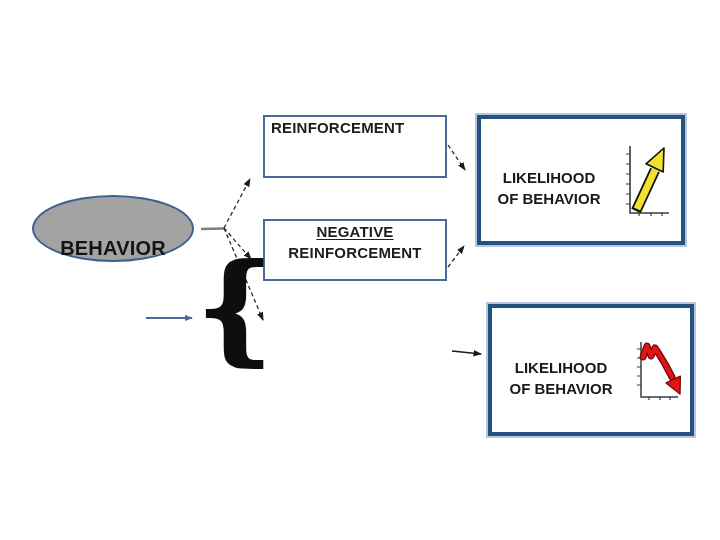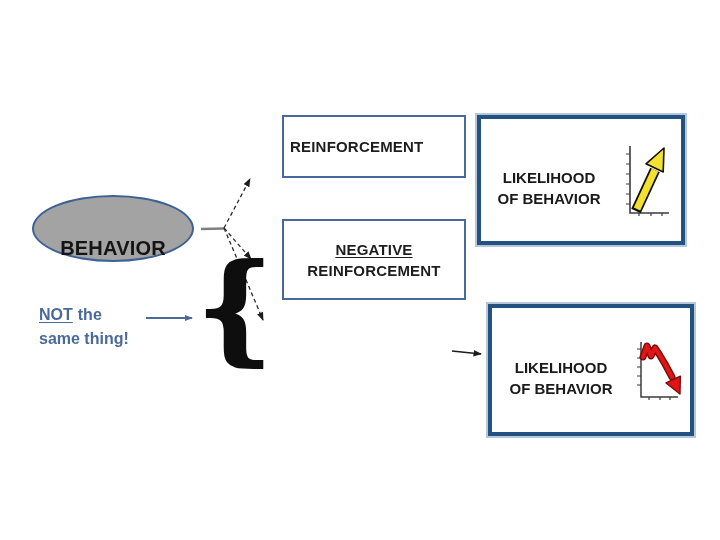--- a/index.html
+++ b/index.html
@@ -15,27 +15,26 @@
     border:2.5px solid var(--node-border,#3d6191);border-radius:50%;
     background:#a3a3a3;display:flex;align-items:flex-end;justify-content:center;
     box-sizing:border-box;
   }
   .ellipse span{font-size:20px;font-weight:700;color:#141414;letter-spacing:.2px;}
 
   
   .box{
     position:absolute;background:#fff;box-sizing:border-box;
     border:2px solid var(--box-border,#47699c);
-    display:flex;flex-direction:column;align-items:center;justify-content:center;
+    display:flex;flex-direction:column;align-items:center;
     color:#1d1d1d;
-    margin-left:19px;
   }
   .box .lbl{font-size:15px;font-weight:600;letter-spacing:.2px;line-height:21px;}
   .b-reinforcement{left:263px;top:115px;width:184px;height:63px;align-items:flex-start;padding-left:6px;}
-  .b-negative{left:263px;top:219px;width:184px;height:81px;}
+  .b-negative{left:263px;top:219px;width:184px;height:62px;}
   .b-punishment{left:263px;top:328px;width:188px;height:62px;}
   .u{text-decoration:underline;text-underline-offset:2px;}
 
   
   .outcome{
     position:absolute;background:#fff;box-sizing:border-box;
     border:4px solid var(--outcome-border,#24527e);
     box-shadow:0 0 0 2px var(--outcome-halo,#b6c6dc);
     display:flex;flex-direction:row;align-items:center;
   }
@@ -118,22 +117,16 @@
     </div>
     <svg class="o-icon" width="52" height="66" viewBox="0 0 52 66">
       <path d="M11 5 L11 60 L48 60" fill="none" stroke="#3c3c3c" stroke-width="1.5"></path>
       <path d="M7 12 H11 M7 21 H11 M7 30 H11 M7 39 H11 M7 48 H11 M19 60 V63 M30 60 V63 M40 60 V63" stroke="#3c3c3c" stroke-width="1.2" fill="none"></path>
       <polyline points="13,20 17,9 21,19 25,11 29,17 35,27 42,40" fill="none" stroke="#7a0a0a" stroke-width="7" stroke-linejoin="round" stroke-linecap="round"></polyline>
       <polyline points="13,20 17,9 21,19 25,11 29,17 35,27 42,40" fill="none" stroke="#e01616" stroke-width="4.2" stroke-linejoin="round" stroke-linecap="round"></polyline>
       <polygon points="50.4,39.1 36,45.9 50,57" fill="#e01616" stroke="#7a0a0a" stroke-width="1.3" stroke-linejoin="round"></polygon>
     </svg>
   </div>
 
-  <div class="note">
-    <div>
-      <span class="u">NOT</span><span class="rest">the</span>
-    </div>
-    <div>same thing!</div>
-  </div>
 
   <div class="brace">{</div>
 
 </div>
 
 </body></html>

